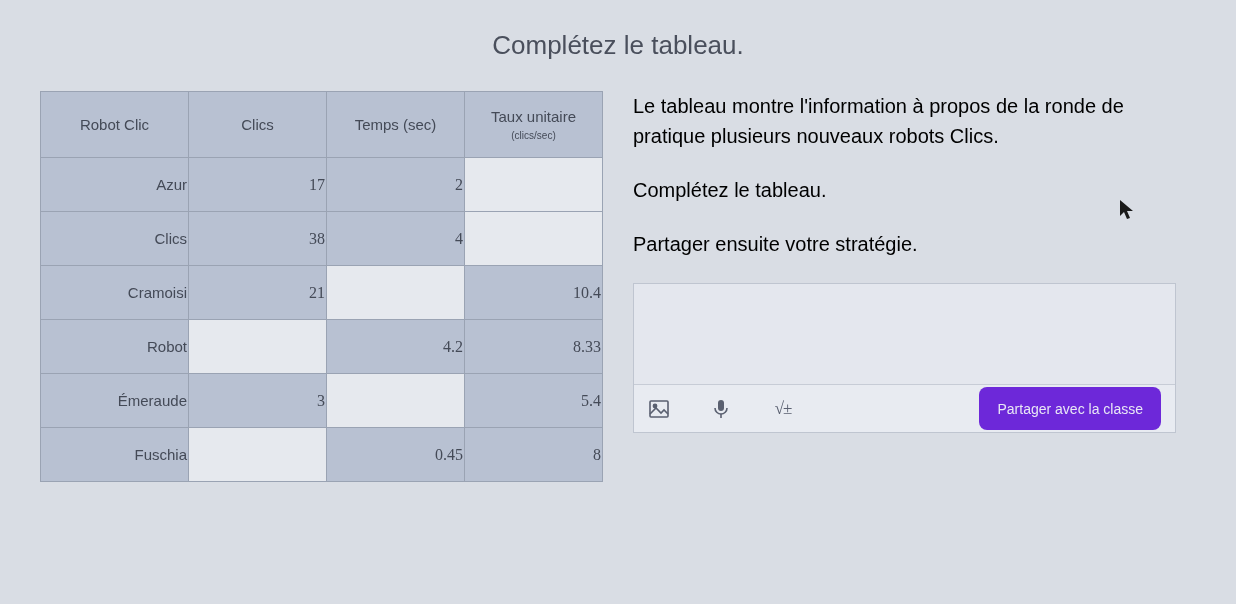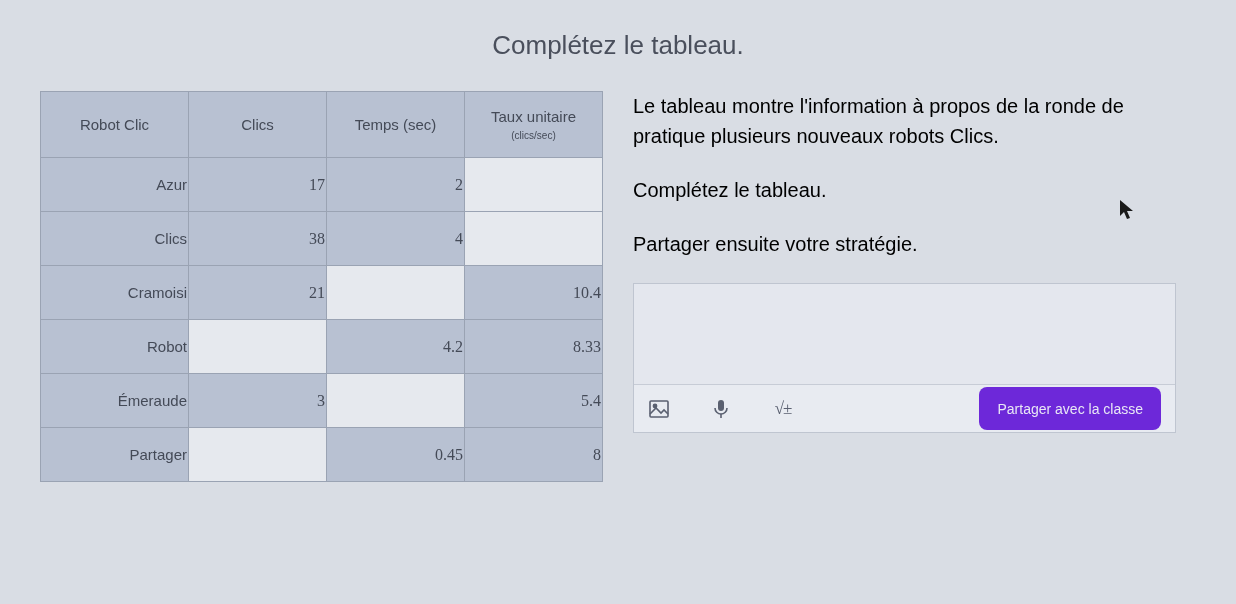--- a/index.html
+++ b/index.html
@@ -175,21 +175,21 @@
           <td class="filled">4.2</td>
           <td class="filled">8.33</td>
         </tr>
         <tr>
           <td class="name">Émeraude</td>
           <td class="filled">3</td>
           <td class="blank"></td>
           <td class="filled">5.4</td>
         </tr>
         <tr>
-          <td class="name">Partager</td>
+          <td class="name">Fuschia</td>
           <td class="blank"></td>
           <td class="filled">0.45</td>
           <td class="filled">8</td>
         </tr>
       </tbody>
     </table>
   </div>
 
   <div class="right">
     <p>Le tableau montre l'information à propos de la ronde de pratique plusieurs nouveaux robots Clics.</p>

